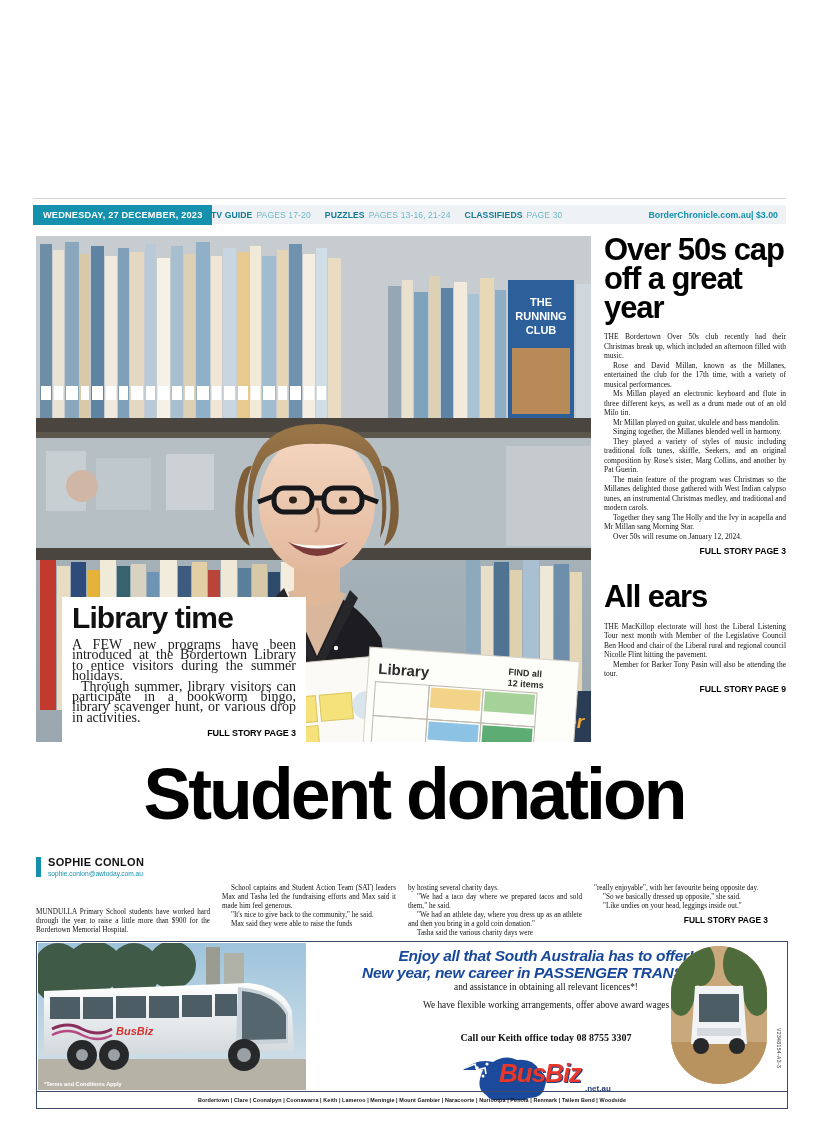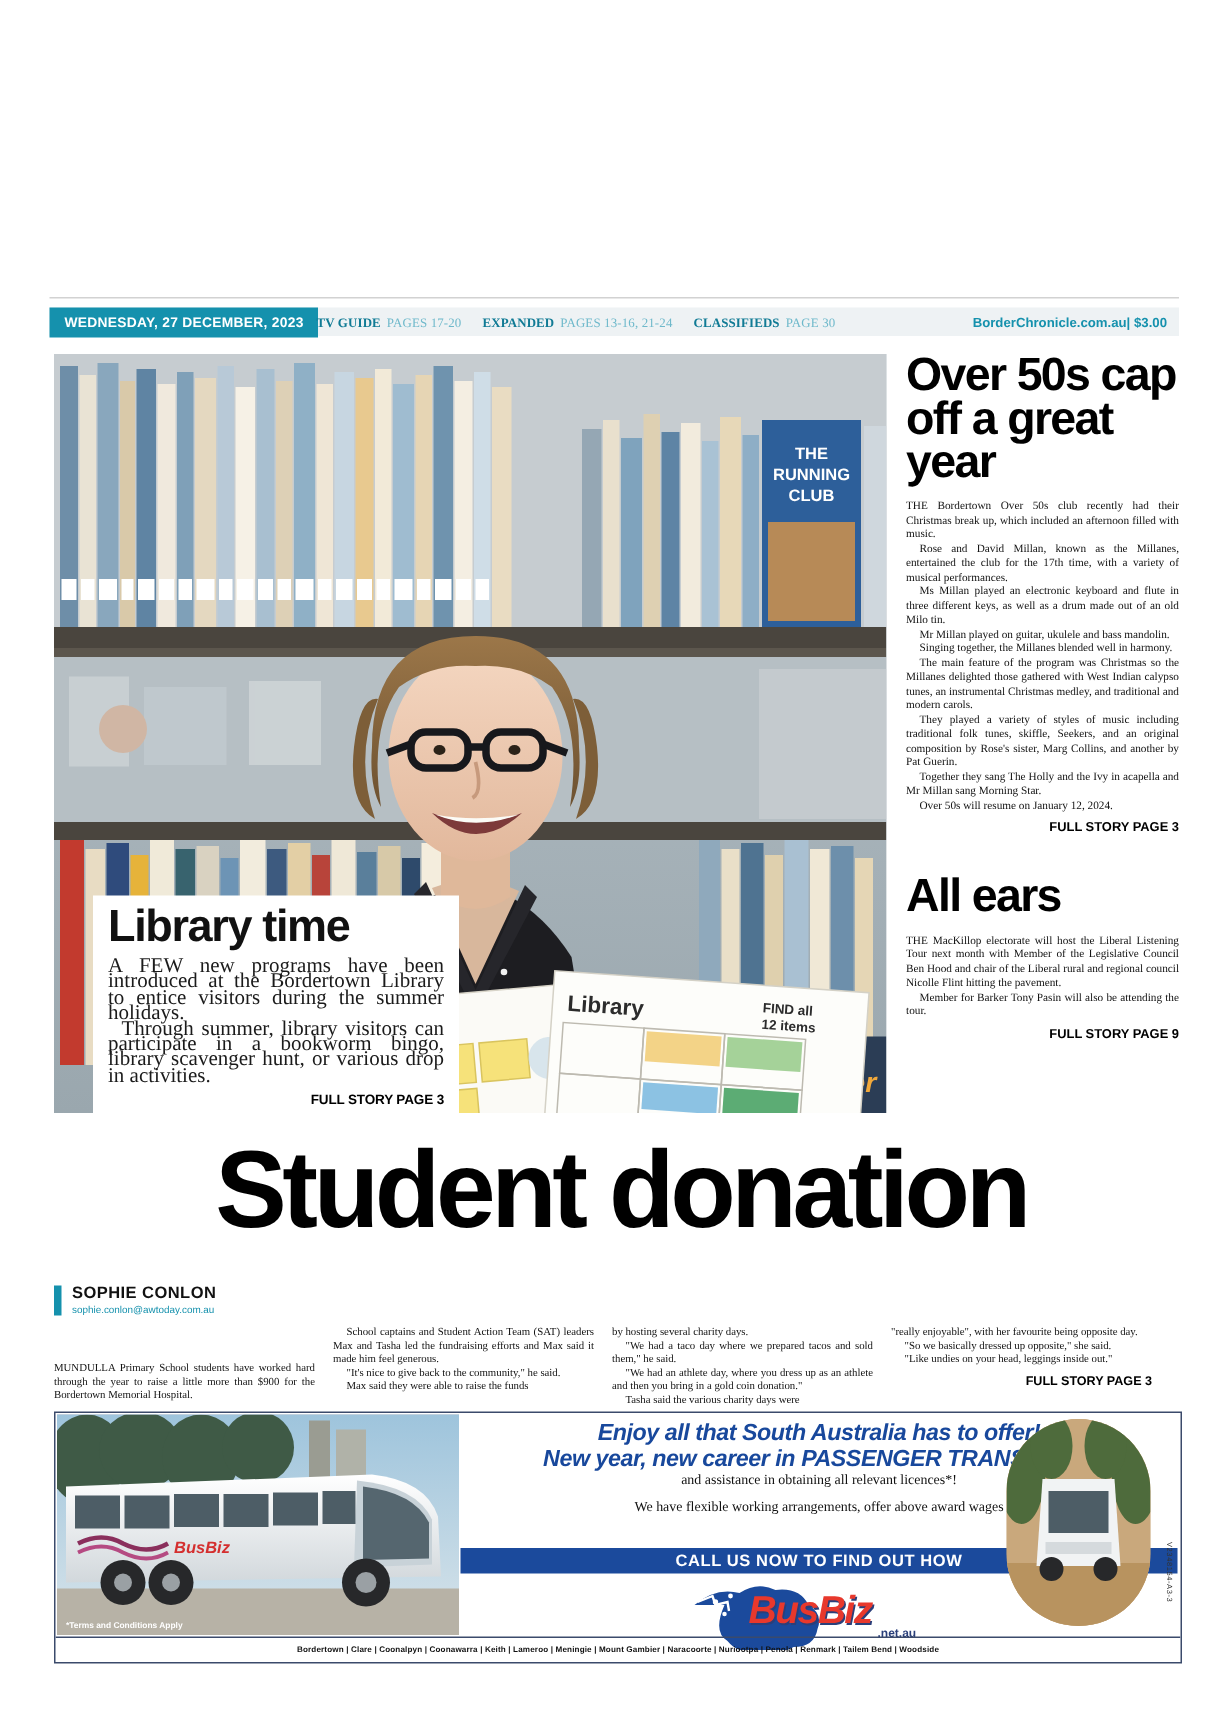--- a/index.html
+++ b/index.html
@@ -22,21 +22,21 @@
   .rule-top{position:absolute;left:33px;top:198px;width:753px;height:1px;background:#d2d2d2;}
 
   
   .infobar{position:absolute;left:33px;top:205px;width:753px;height:19px;background:#eef2f4;}
   .infobar-date{
     position:absolute;left:0;top:0;height:20px;background:#1591ad;color:#fff;
     font-size:9.2px;font-weight:700;letter-spacing:0.2px;padding:0 10px 0 10px;
     display:flex;align-items:center;
   }
   .infobar-items{position:absolute;left:178px;top:0;height:19px;display:flex;align-items:center;gap:14px;}
-  .ib-group{display:flex;align-items:center;gap:4px;font-family:Liberation Serif, serif;}
+  .ib-group{display:flex;align-items:center;gap:4px;}
   .ib-k{font-size:8.6px;font-weight:700;color:#117b95;letter-spacing:0.1px;}
   .ib-v{font-size:8.6px;font-weight:400;color:#6fb9cb;letter-spacing:0.1px;}
   .infobar-right{position:absolute;right:8px;top:0;height:19px;display:flex;align-items:center;
     font-size:8.8px;font-weight:700;color:#1591ad;}
 
   
   .photo{position:absolute;left:36px;top:236px;width:555px;height:506px;overflow:hidden;background:#cfd6da;}
 
   .caption-box{position:absolute;left:62px;top:597px;width:224px;background:#fff;padding:6px 10px 8px 10px;}
   .caption-title{font-size:30px;font-weight:700;letter-spacing:-0.9px;color:#111;line-height:1;
@@ -121,21 +121,21 @@
   <div class="rule-top"></div>
 
   <div class="infobar">
     <div class="infobar-date">WEDNESDAY, 27 DECEMBER, 2023</div>
     <div class="infobar-items">
       <span class="ib-group">
         <span class="ib-k">TV GUIDE</span>
         <span class="ib-v">PAGES 17-20</span>
       </span>
       <span class="ib-group">
-        <span class="ib-k">EXPANDED</span>
+        <span class="ib-k">PUZZLES</span>
         <span class="ib-v">PAGES 13-16, 21-24</span>
       </span>
       <span class="ib-group">
         <span class="ib-k">CLASSIFIEDS</span>
         <span class="ib-v">PAGE 30</span>
       </span>
     </div>
     <div class="infobar-right">BorderChronicle.com.au| $3.00</div>
   </div>
 
@@ -380,22 +380,22 @@
   </div>
 
   <div class="rcol">
     <div class="r-head">Over 50s cap off a great year</div>
     <div class="r-body">
       <p>THE Bordertown Over 50s club recently had their Christmas break up, which included an afternoon filled with music.</p>
       <p>Rose and David Millan, known as the Millanes, entertained the club for the 17th time, with a variety of musical performances.</p>
       <p>Ms Millan played an electronic keyboard and flute in three different keys, as well as a drum made out of an old Milo tin.</p>
       <p>Mr Millan played on guitar, ukulele and bass mandolin.</p>
       <p>Singing together, the Millanes blended well in harmony.</p>
+      <p>They played a variety of styles of music including traditional folk tunes, skiffle, Seekers, and an original composition by Rose's sister, Marg Collins, and another by Pat Guerin.</p>
       <p>The main feature of the program was Christmas so the Millanes delighted those gathered with West Indian calypso tunes, an instrumental Christmas medley, and traditional and modern carols.</p>
-      <p>They played a variety of styles of music including traditional folk tunes, skiffle, Seekers, and an original composition by Rose's sister, Marg Collins, and another by Pat Guerin.</p>
       <p>Together they sang The Holly and the Ivy in acapella and Mr Millan sang Morning Star.</p>
       <p>Over 50s will resume on January 12, 2024.</p>
     </div>
     <div class="r-fullstory">FULL STORY PAGE 3</div>
 
     <div class="r-head2">All ears</div>
     <div class="r-body">
       <p>THE MacKillop electorate will host the Liberal Listening Tour next month with Member of the Legislative Council Ben Hood and chair of the Liberal rural and regional council Nicolle Flint hitting the pavement.</p>
       <p>Member for Barker Tony Pasin will also be attending the tour.</p>
     </div>
@@ -483,21 +483,20 @@
       </svg>
       <div class="ad-tc">*Terms and Conditions Apply</div>
     </div>
 
     <div class="ad-body">
       <div class="ad-h1">Enjoy all that South Australia has to offer!</div>
       <div class="ad-h2">New year, new career in PASSENGER TRANSPORT!</div>
       <div class="ad-l1" style="margin-top:0">and assistance in obtaining all relevant licences*!</div>
       <div class="ad-l1">We have flexible working arrangements, offer above award wages</div>
       <div class="ad-call">Call our Keith office today 08 8755 3307</div>
-      <div class="ad-bar">CALL US NOW TO FIND OUT HOW</div>
 
       <div class="ad-logo">
         <svg width="190" height="46" viewBox="0 0 190 46">
           <path d="M6 16 q14 -12 30 -8 q12 -8 24 -2 q16 -2 22 10 q10 6 6 16 q-2 12 -16 12 q-10 6 -22 2 q-14 4 -22 -6 q-10 -6 -2 -24 Z" fill="#1b4a9c"></path>
           <path d="M8 14 l10 -4 l2 6 l8 -2 l1 6" stroke="#ffffff" stroke-width="1.6" fill="none"></path>
           <g fill="#ffffff">
             <circle cx="20" cy="14" r="1.8"></circle>
               <circle cx="30" cy="10" r="1.6"></circle>
             <circle cx="26" cy="22" r="1.5"></circle>
               <circle cx="16" cy="24" r="1.4"></circle>

